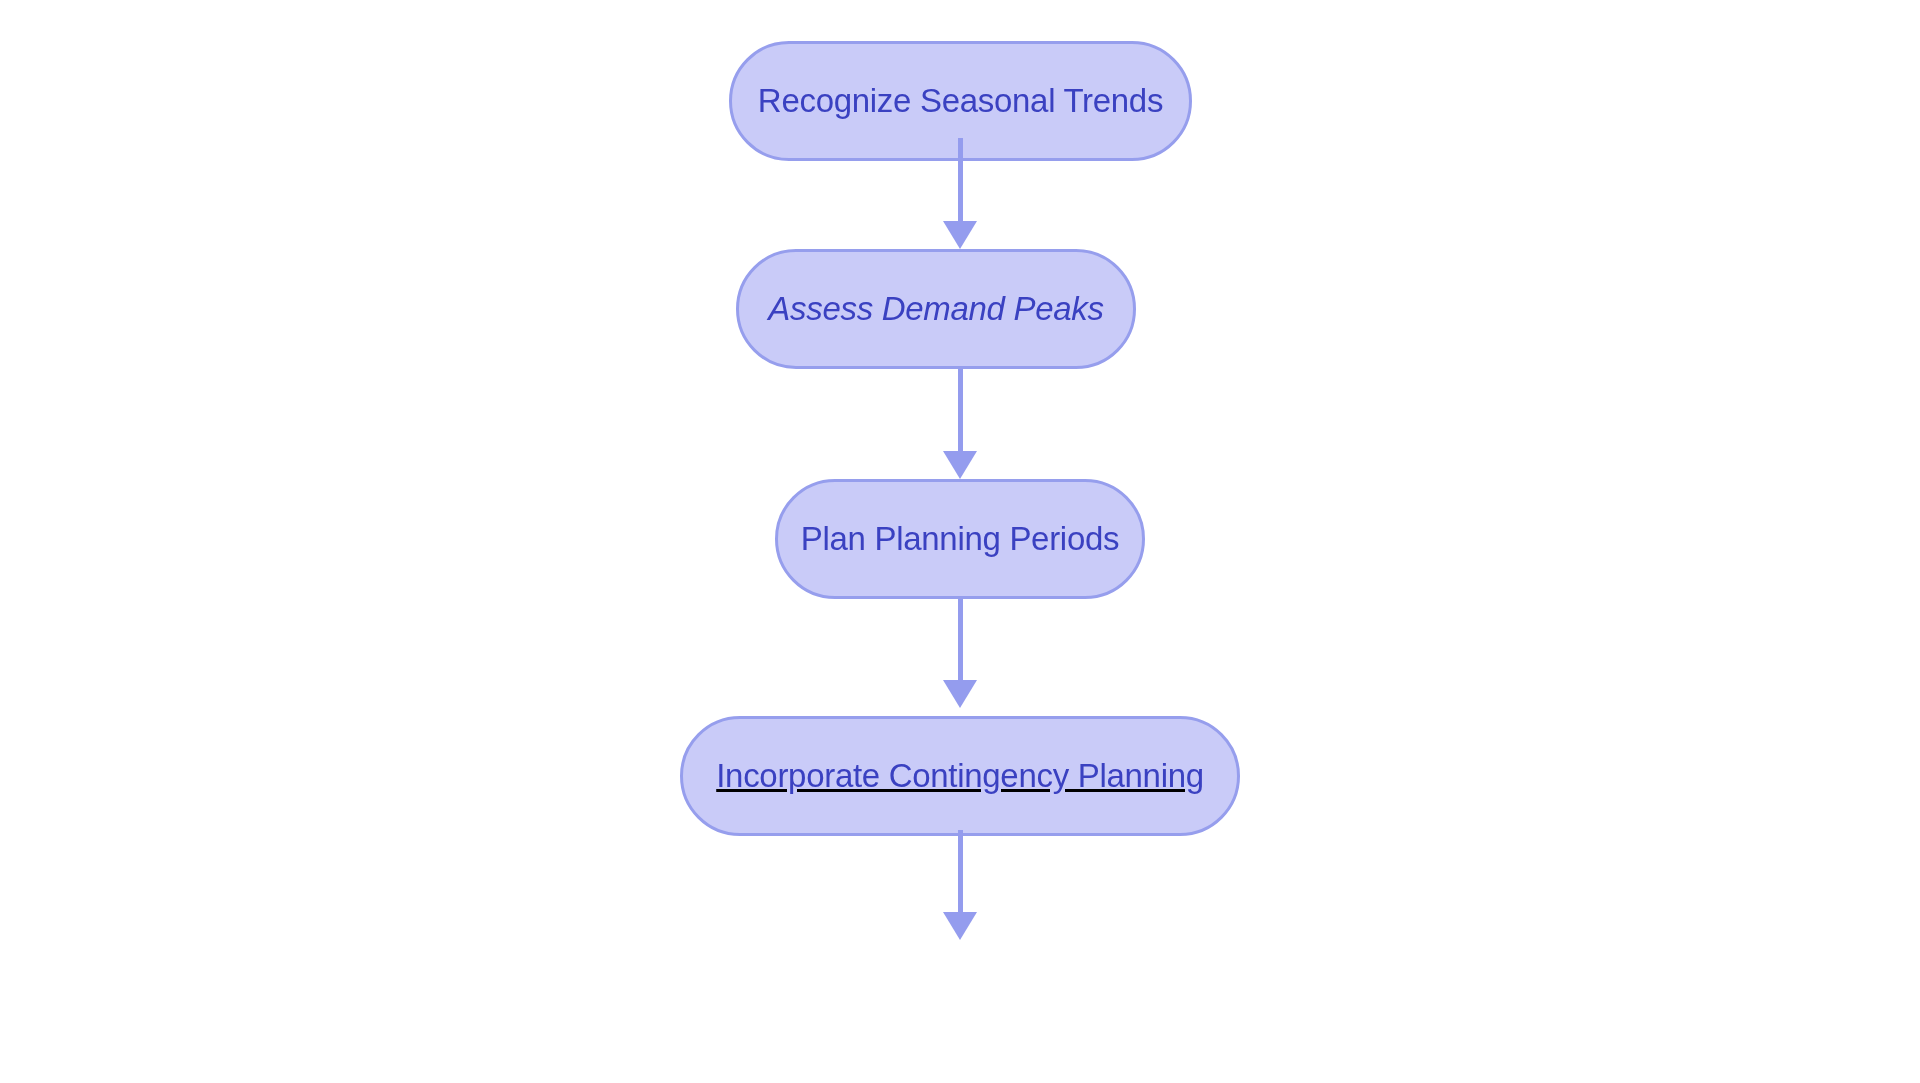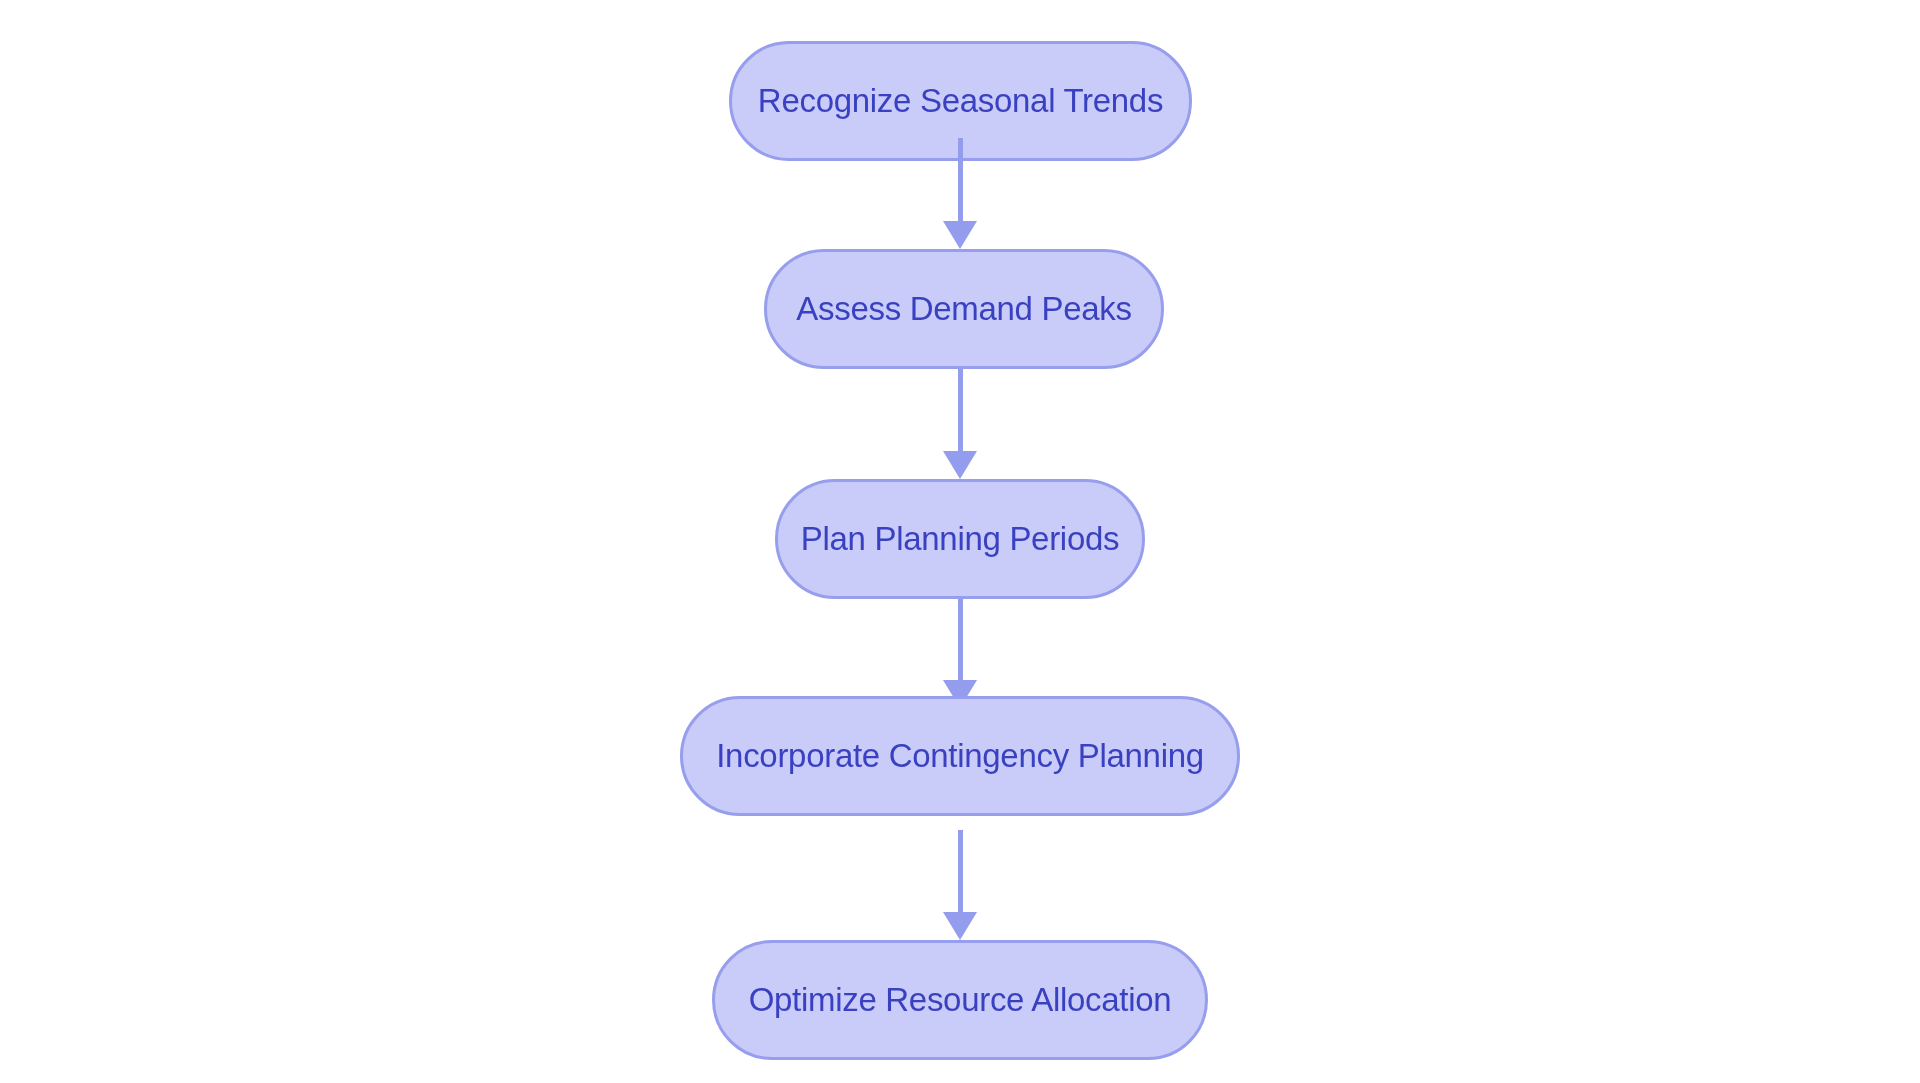--- a/index.html
+++ b/index.html
@@ -68,44 +68,41 @@
 
   <div class="node" style="left:729px; top:0; width:463px;margin-top:41px;">
     <span class="node-label">Recognize Seasonal Trends</span>
   </div>
 
   <div class="arrow" style="top:138px; height:111px;">
     <div class="arrow-stem"></div>
     <div class="arrow-head"></div>
   </div>
 
-  <div class="node" style="left:764px; top:249px; width:400px;">
+  <div class="node" style="left:736px; top:249px; width:400px;font-style:italic;">
     <span class="node-label">Assess Demand Peaks</span>
   </div>
 
   <div class="arrow" style="top:369px; height:110px;">
     <div class="arrow-stem"></div>
     <div class="arrow-head"></div>
   </div>
 
   <div class="node" style="left:775px; top:479px; width:370px;">
     <span class="node-label">Plan Planning Periods</span>
   </div>
 
   <div class="arrow" style="top:599px; height:109px;">
     <div class="arrow-stem"></div>
     <div class="arrow-head"></div>
   </div>
 
-  <div class="node" style="left:680px; top:696px; width:560px;">
+  <div class="node" style="left:680px; top:716px; width:560px;text-decoration:underline;">
     <span class="node-label">Incorporate Contingency Planning</span>
   </div>
 
   <div class="arrow" style="top:830px; height:110px;">
     <div class="arrow-stem"></div>
     <div class="arrow-head"></div>
   </div>
 
-  <div class="node" style="left:712px; top:940px; width:496px;">
-    <span class="node-label">Optimize Resource Allocation</span>
-  </div>
 
 </div>
 
 </body></html>

